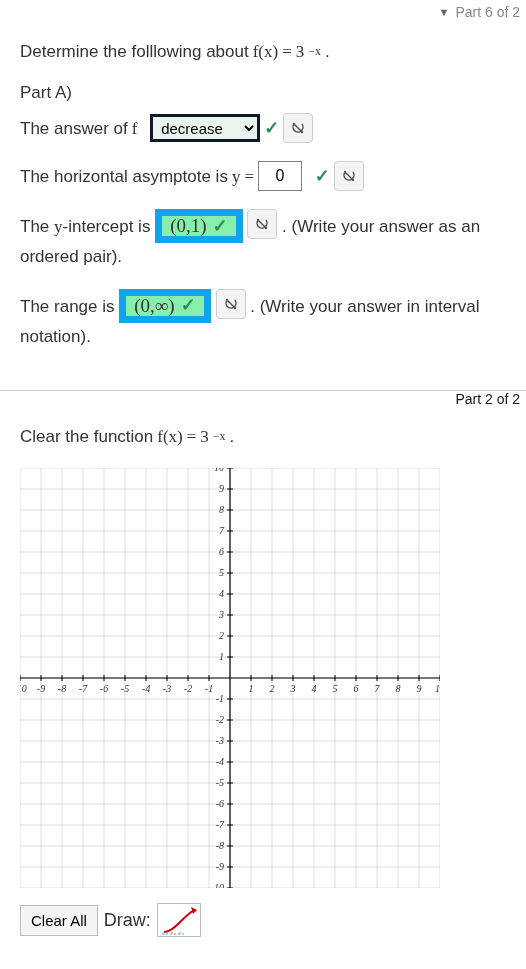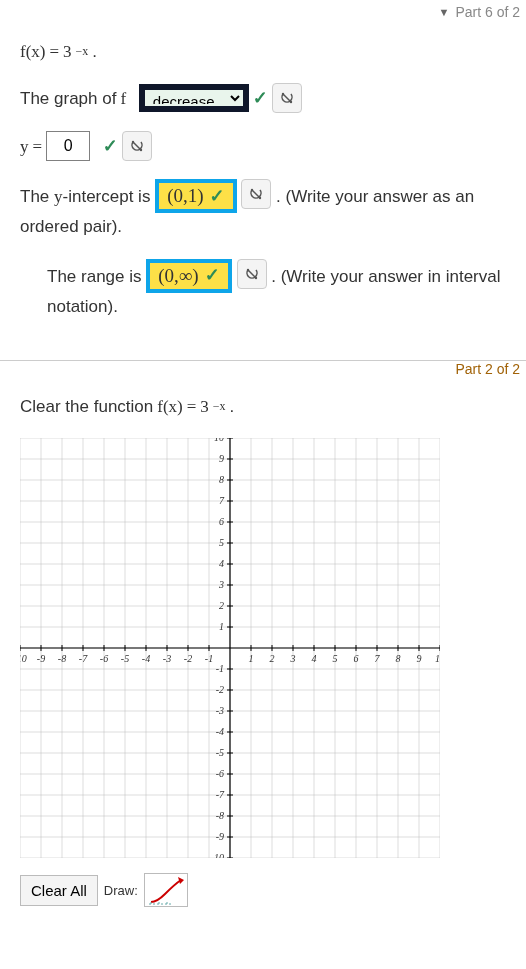--- a/index.html
+++ b/index.html
@@ -29,39 +29,39 @@
     flex-wrap: wrap;
     gap: 4px;
     margin: 10px 0 18px 0;
     line-height: 1.6;
   }
   .math { font-family: 'Times New Roman', Georgia, serif; }
   .mathup { font-family: 'Times New Roman', Georgia, serif; font-style: normal; }
   .sup { font-size: 0.7em; vertical-align: super; }
   .part-label { font-weight: normal; margin: 18px 0 10px 0; }
   .sel {
-    border: 6px solid #0f172a;
+    border: 3px solid #0f172a;
     background: #e9f5ec;
     height: 28px;
     padding: 2px 4px;
     font-size: 15px;
     min-width: 110px;
   }
   .inp {
     border: 1px solid #808080;
     background: #fff;
     height: 30px;
     width: 44px;
     text-align: center;
     font-size: 16px;
     padding: 2px 4px;
   }
   .ansbox {
-    border: 4px solid #0ea5e9;
-    background: #fde047;
+    border: 7px solid #0ea5e9;
+    background: #86efac;
     display: inline-flex;
     align-items: center;
     gap: 6px;
     padding: 2px 8px;
     height: 34px;
     font-family: 'Times New Roman', Georgia, serif;
     font-size: 19px;
   }
   .chk { color: #2e8b57; font-size: 18px; font-weight: bold; }
   .linkbtn {
@@ -69,21 +69,21 @@
     border-radius: 4px;
     background: #f4f4f4;
     width: 30px; height: 30px;
     display: inline-flex; align-items: center; justify-content: center;
     color: #555; font-size: 14px;
     cursor: pointer;
   }
   hr.sep { border: none; border-top: 1px solid #ccc; margin: 12px 0 0 0; }
   .part-indicator {
     text-align: right;
-    color: #a16207;
+    color: #0f172a;
     font-size: 14px;
     padding-right: 6px;
   }
   .graph-wrap { margin: 10px 0; }
   .tools {
     display: flex;
     align-items: center;
     gap: 6px;
     margin-top: 8px;
   }
@@ -94,58 +94,61 @@
     font-size: 15px;
     cursor: pointer;
   }
   .draw-icon {
     border: 1px solid #bbb;
     background: #fff;
     width: 44px; height: 34px;
     display: inline-block;
     position: relative;
   }
-  .label-plain { font-size: 13px; }
+  .label-plain { font-size: 18px; }
 </style>
 </head>
 <body>
 
 <div class="top-bar">
   <span class="caret">▼</span>
   <span>Part 6 of 2</span>
 </div>
 
 <div class="content">
 
   <div class="row">
+    <span>Determine the folllowing about </span>
     <span class="math">f(x)</span>
     <span class="mathup"> = </span>
     <span class="mathup">3</span>
       <span class="math sup">−x</span>
     <span>.</span>
   </div>
 
+  <div class="part-label">Part A)</div>
 
   <div class="row">
-    <span>The graph of </span>
+    <span>The answer of </span>
     <span class="math">f</span>&nbsp;
     <select class="sel">
       <option selected="">decrease</option>
     </select>
     <span class="chk">✓</span>
     <span class="linkbtn">
       <svg width="16" height="16" viewBox="0 0 16 16">
           <path d="M4 4 L12 12 M4 4 a5 5 0 1 0 8 0" stroke="#555" stroke-width="1.5" fill="none"></path>
           <circle cx="4" cy="4" r="1.2" fill="#555"></circle>
           <circle cx="12" cy="12" r="1.2" fill="#555"></circle>
         </svg>
     </span>
   </div>
 
   <div class="row">
+    <span>The horizontal asymptote is </span>
     <span class="math">y</span>
     <span class="mathup"> = </span>
     <input class="inp" value="0" style="">
     &nbsp;<span class="chk">✓</span>
     <span class="linkbtn">
       <svg width="16" height="16" viewBox="0 0 16 16">
           <path d="M4 4 L12 12 M4 4 a5 5 0 1 0 8 0" stroke="#555" stroke-width="1.5" fill="none"></path>
           <circle cx="4" cy="4" r="1.2" fill="#555"></circle>
           <circle cx="12" cy="12" r="1.2" fill="#555"></circle>
         </svg>
@@ -161,21 +164,21 @@
     <span class="linkbtn">
       <svg width="16" height="16" viewBox="0 0 16 16">
           <path d="M4 4 L12 12 M4 4 a5 5 0 1 0 8 0" stroke="#555" stroke-width="1.5" fill="none"></path>
           <circle cx="4" cy="4" r="1.2" fill="#555"></circle>
           <circle cx="12" cy="12" r="1.2" fill="#555"></circle>
         </svg>
     </span>
     <span> . (Write your answer as an ordered pair).</span>
   </div>
 
-  <div class="row" style="display:block;margin-left:27px;">
+  <div class="row" style="display:block;">
     <span>The range is </span>
     <span class="ansbox">
       <span class="mathup">(0,∞)</span>
       <span class="chk">✓</span>
     </span>
     <span class="linkbtn">
       <svg width="16" height="16" viewBox="0 0 16 16">
           <path d="M4 4 L12 12 M4 4 a5 5 0 1 0 8 0" stroke="#555" stroke-width="1.5" fill="none"></path>
           <circle cx="4" cy="4" r="1.2" fill="#555"></circle>
           <circle cx="12" cy="12" r="1.2" fill="#555"></circle>

